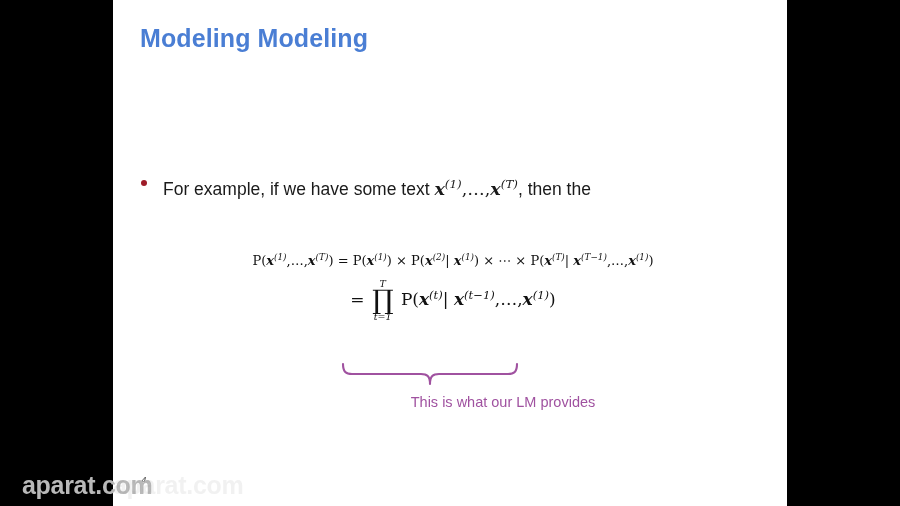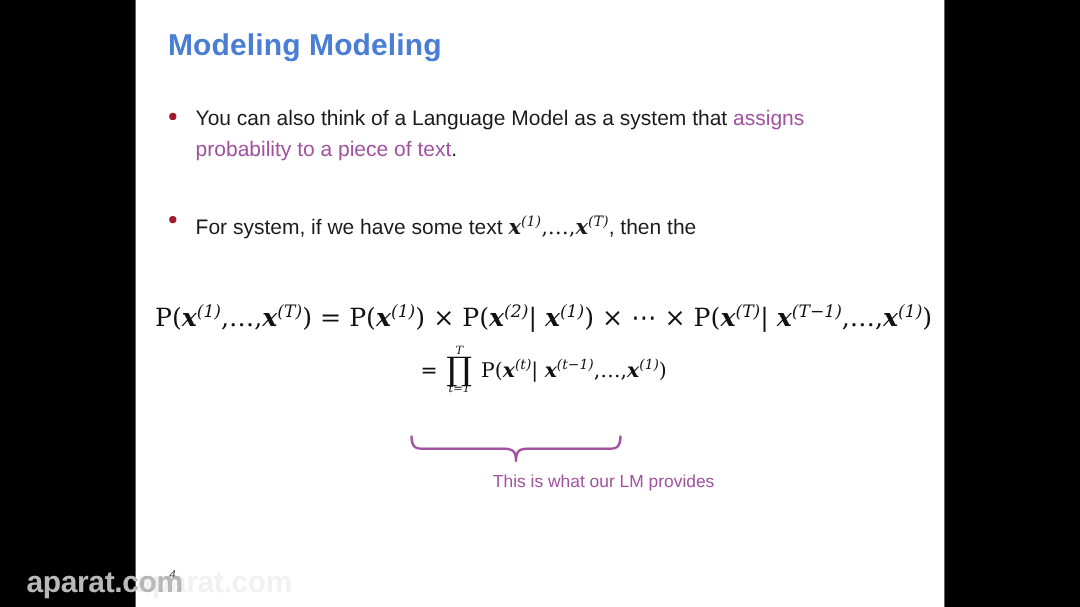--- a/index.html
+++ b/index.html
@@ -99,21 +99,21 @@
   
   #equation-block {
     position: absolute;
     left: 0;
     top: 252px;
     width: 674px;
     color: #111111;
   }
   #equation-line-1 {
     text-align: center;
-    font-size: 21px;
+    font-size: 13px;
     white-space: nowrap;
     padding-left: 6px;
   }
   #equation-line-2 {
     margin-top: 12px;
     text-align: center;
     font-size: 17px;
     white-space: nowrap;
     padding-left: 6px;
   }
@@ -198,29 +198,24 @@
 
 <div id="viewport">
 
   <div class="letterbox left"></div>
   <div class="letterbox right"></div>
 
   <div id="slide">
 
     <div id="slide-title">Modeling Modeling</div>
 
-    <div class="bullet-row" id="bullet-1">
-      <span class="bullet-dot"></span>
-      <span class="bullet-text"><span>You can also think of a Language Model as a system that</span>
-        <span class="hl-purple">assigns probability to a piece of text</span><span>.</span></span>
-    </div>
 
     <div class="bullet-row" id="bullet-2">
       <span class="bullet-dot"></span>
-      <span class="bullet-text"><span>For system, if we have some text</span>
+      <span class="bullet-text"><span>For example, if we have some text</span>
         <span class="math"><span class="mvar">x</span><span class="sup mrm">(1)</span><span class="mrm">,…,</span><span class="mvar">x</span><span class="sup mrm">(</span><span class="sup">T</span><span class="sup mrm">)</span></span><span>, then the</span><br></span>
     </div>
 
     <div id="equation-block">
 
       <div id="equation-line-1" class="math">
         <span class="mrm">P(</span><span class="mvar">x</span><span class="sup mrm">(1)</span><span class="mrm">,…,</span><span class="mvar">x</span><span class="sup mrm">(</span><span class="sup">T</span><span class="sup mrm">)</span><span class="mrm">)</span>
         <span class="mrm">=</span>
         <span class="mrm">P(</span><span class="mvar">x</span><span class="sup mrm">(1)</span><span class="mrm">)</span>
         <span class="mrm">×</span>

